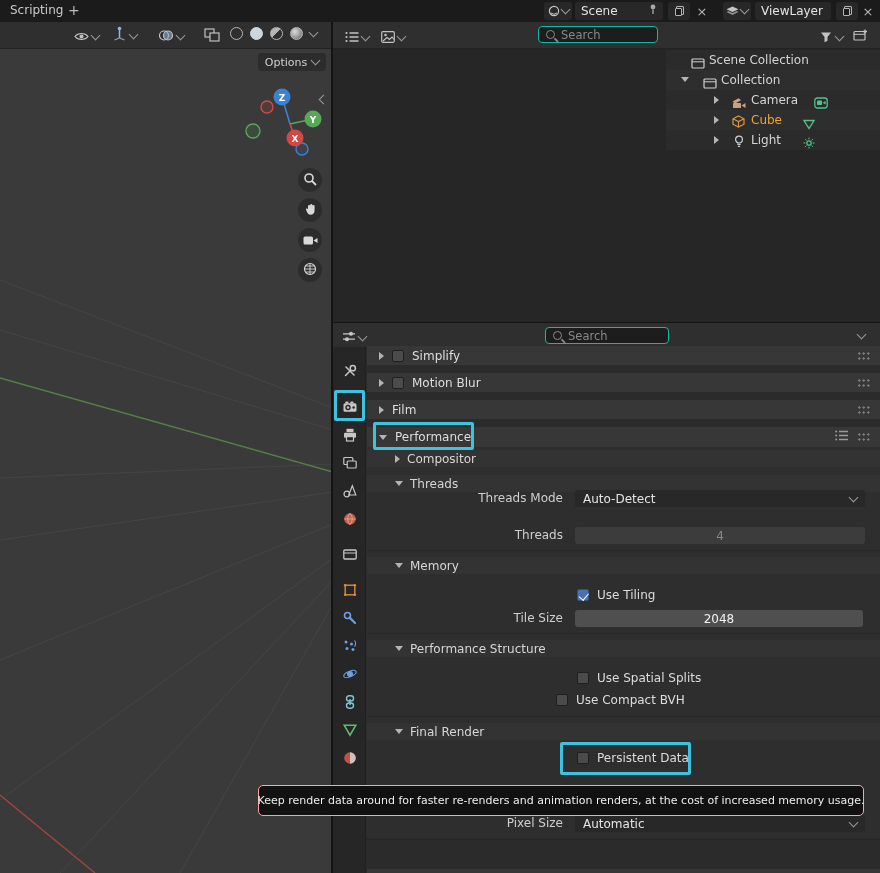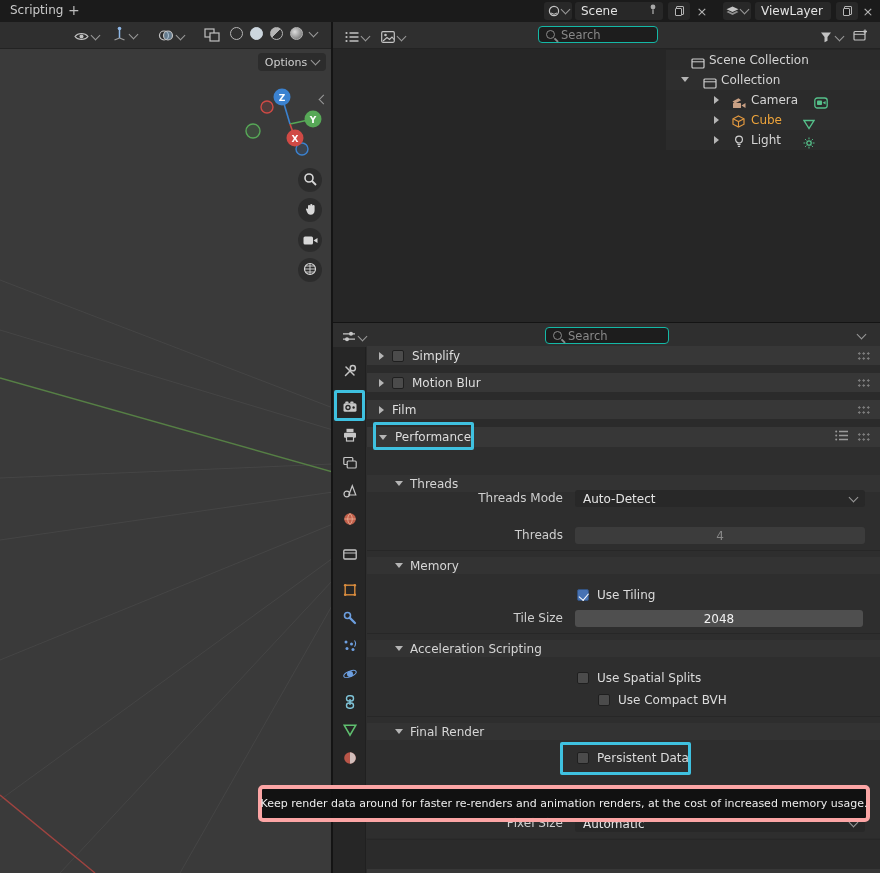--- a/index.html
+++ b/index.html
@@ -37,21 +37,21 @@
   .tab{position:absolute;left:341px;width:17px;height:17px;display:flex;align-items:center;justify-content:center;}
   .sph{width:13px;height:13px;border-radius:50%;border:1.3px solid #b5b5b5;box-sizing:border-box;flex:none;}
   .sph.solid{background:#ccd6de;border-color:#ccd6de;}
   .sph.material{background:linear-gradient(135deg,#b5b5b5 50%,transparent 50%);}
   .sph.rendered{background:radial-gradient(circle at 35% 35%,#dcdcdc,#646464);}
   .navbtn{position:absolute;left:298px;width:24px;height:24px;border-radius:50%;background:rgba(43,43,43,.92);display:flex;align-items:center;justify-content:center;}
   .copyic{width:9px;height:10px;position:relative;flex:none;}
   .copyic::before{content:"";position:absolute;right:0;top:0;width:5.5px;height:6.5px;border:1.2px solid #b5b5b5;border-radius:1px;}
   .copyic::after{content:"";position:absolute;left:0;bottom:0;width:5.5px;height:6.5px;border:1.2px solid #b5b5b5;border-radius:1px;background:#1b1b1b;}
   .xbtn{font-size:13px;color:#b5b5b5;line-height:1;}
-  .tooltip{position:absolute;left:258px;top:785px;width:604px;height:29px;background:rgba(17,17,17,.96);border:4px solid #fca5a5;border-radius:5px;display:flex;align-items:center;justify-content:center;font-size:11px;color:#ededed;z-index:40;white-space:nowrap;}
+  .tooltip{position:absolute;left:258px;top:785px;width:604px;height:29px;background:rgba(17,17,17,.96);border:1px solid #fca5a5;border-radius:5px;display:flex;align-items:center;justify-content:center;font-size:11px;color:#ededed;z-index:40;white-space:nowrap;}
 </style>
 </head>
 <body>
 
 <div id="app">
 
   <div class="abs" style="left:0;top:0;width:880px;height:22px;background:#1b1b1b;border-bottom:1px solid #101010;">
     <div class="abs txt" style="left:10px;top:3px;color:#cacaca;">Scripting</div>
     <div class="abs txt" style="left:68px;top:2px;font-size:14px;color:#bdbdbd;">+</div>
 
@@ -461,20 +461,24 @@
             <circle cx="1.2" cy="5.5" r="1"></circle>
             <circle cx="1.2" cy="9.5" r="1"></circle>
           </g>
         </svg></span>
     <span class="dots"></span>
   </div>
   <div class="hl" style="left:373px;top:422px;width:101px;height:28px;"></div>
 
   <div class="abs" style="left:366px;top:447px;width:514px;height:391px;background:#2e2e2e;"></div>
 
+  <div class="shdr" style="top:450px;">
+    <span class="tri-r"></span>
+    <span>Compositor</span>
+  </div>
   <div class="shdr" style="top:475px;">
     <span class="tri-d"></span>
     <span>Threads</span>
   </div>
 
   <div class="prow" style="top:490px;">
     <span class="plabel">Threads Mode</span>
     <div class="field" style="left:208px;top:0;width:290px;height:17px;padding:0 8px;justify-content:space-between;">
       <span>Auto-Detect</span>
       <span class="chev" style="margin-top:-3px;"></span>
@@ -502,28 +506,28 @@
   <div class="prow" style="top:610px;">
     <span class="plabel">Tile Size</span>
     <div class="field vfield" style="left:208px;top:0;width:288px;height:17px;">
       <span>2048</span>
     </div>
   </div>
 
   <div class="sep" style="top:633px;"></div>
   <div class="shdr" style="top:640px;">
     <span class="tri-d"></span>
-    <span>Acceleration Scripting</span>
+    <span>Performance Structure</span>
   </div>
 
   <div class="crow" style="left:577px;top:671px;">
     <span class="cb"></span>
     <span>Use Spatial Splits</span>
   </div>
-  <div class="crow" style="left:598px;top:693px;gap:8px;">
+  <div class="crow" style="left:556px;top:693px;gap:8px;">
     <span class="cb"></span>
     <span>Use Compact BVH</span>
   </div>
 
   <div class="sep" style="top:716px;"></div>
   <div class="shdr" style="top:723px;">
     <span class="tri-d"></span>
     <span>Final Render</span>
   </div>
 

